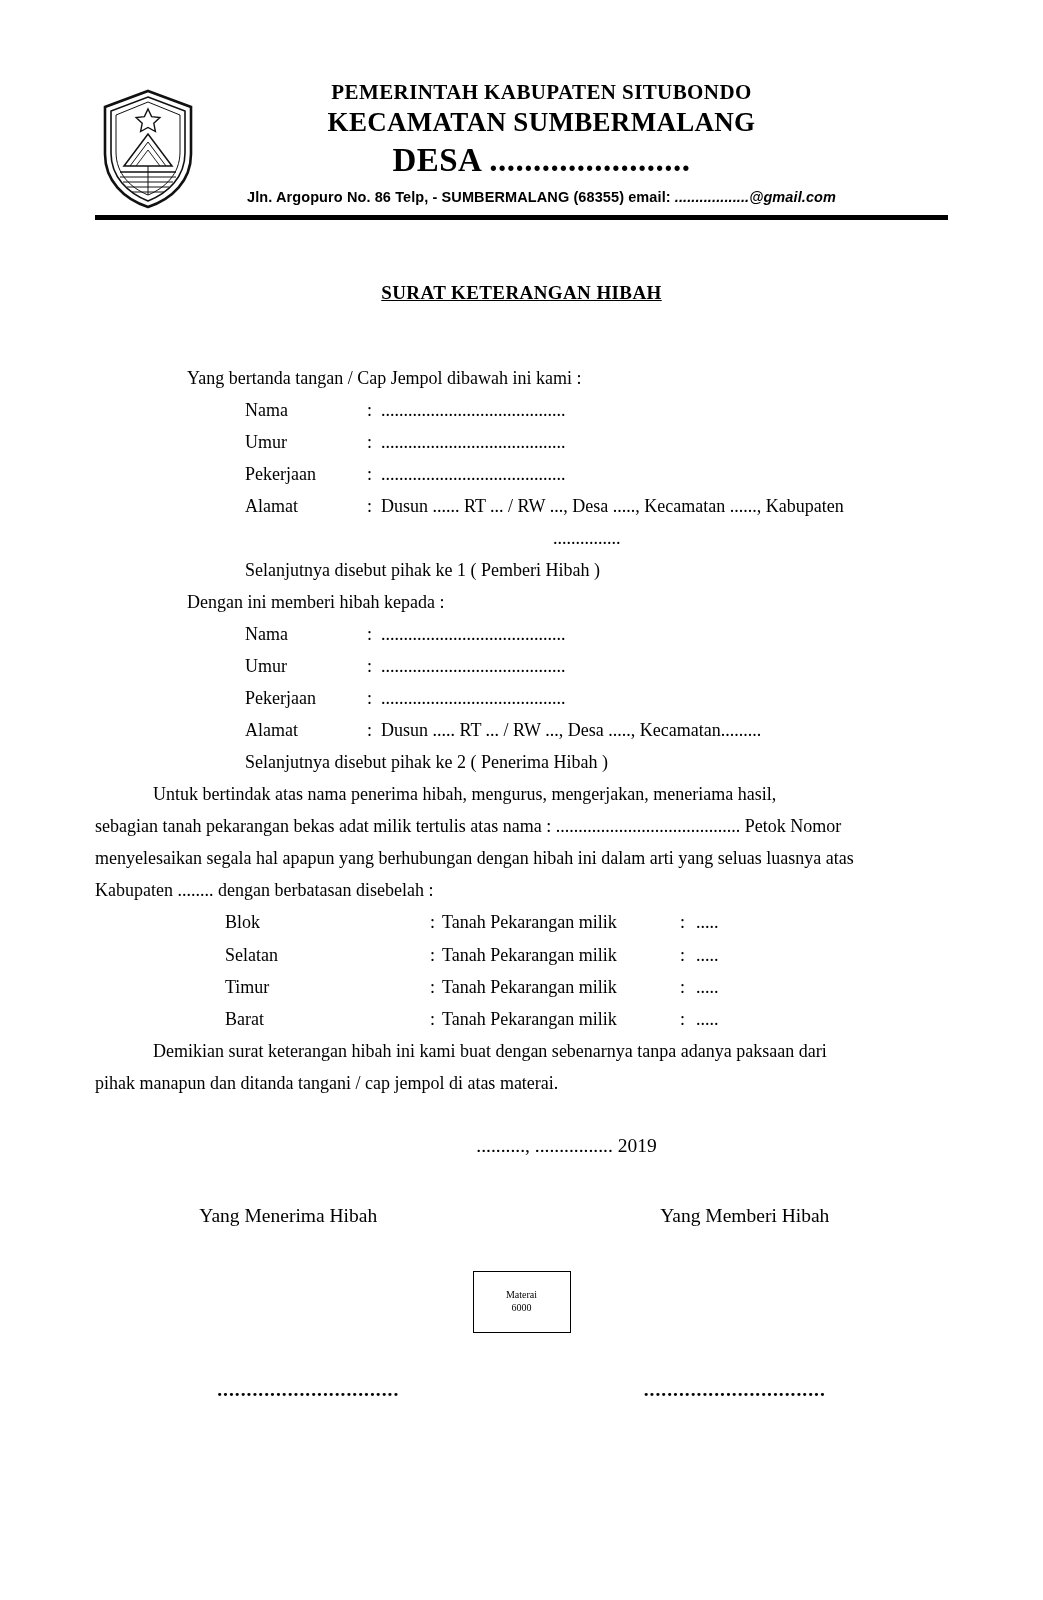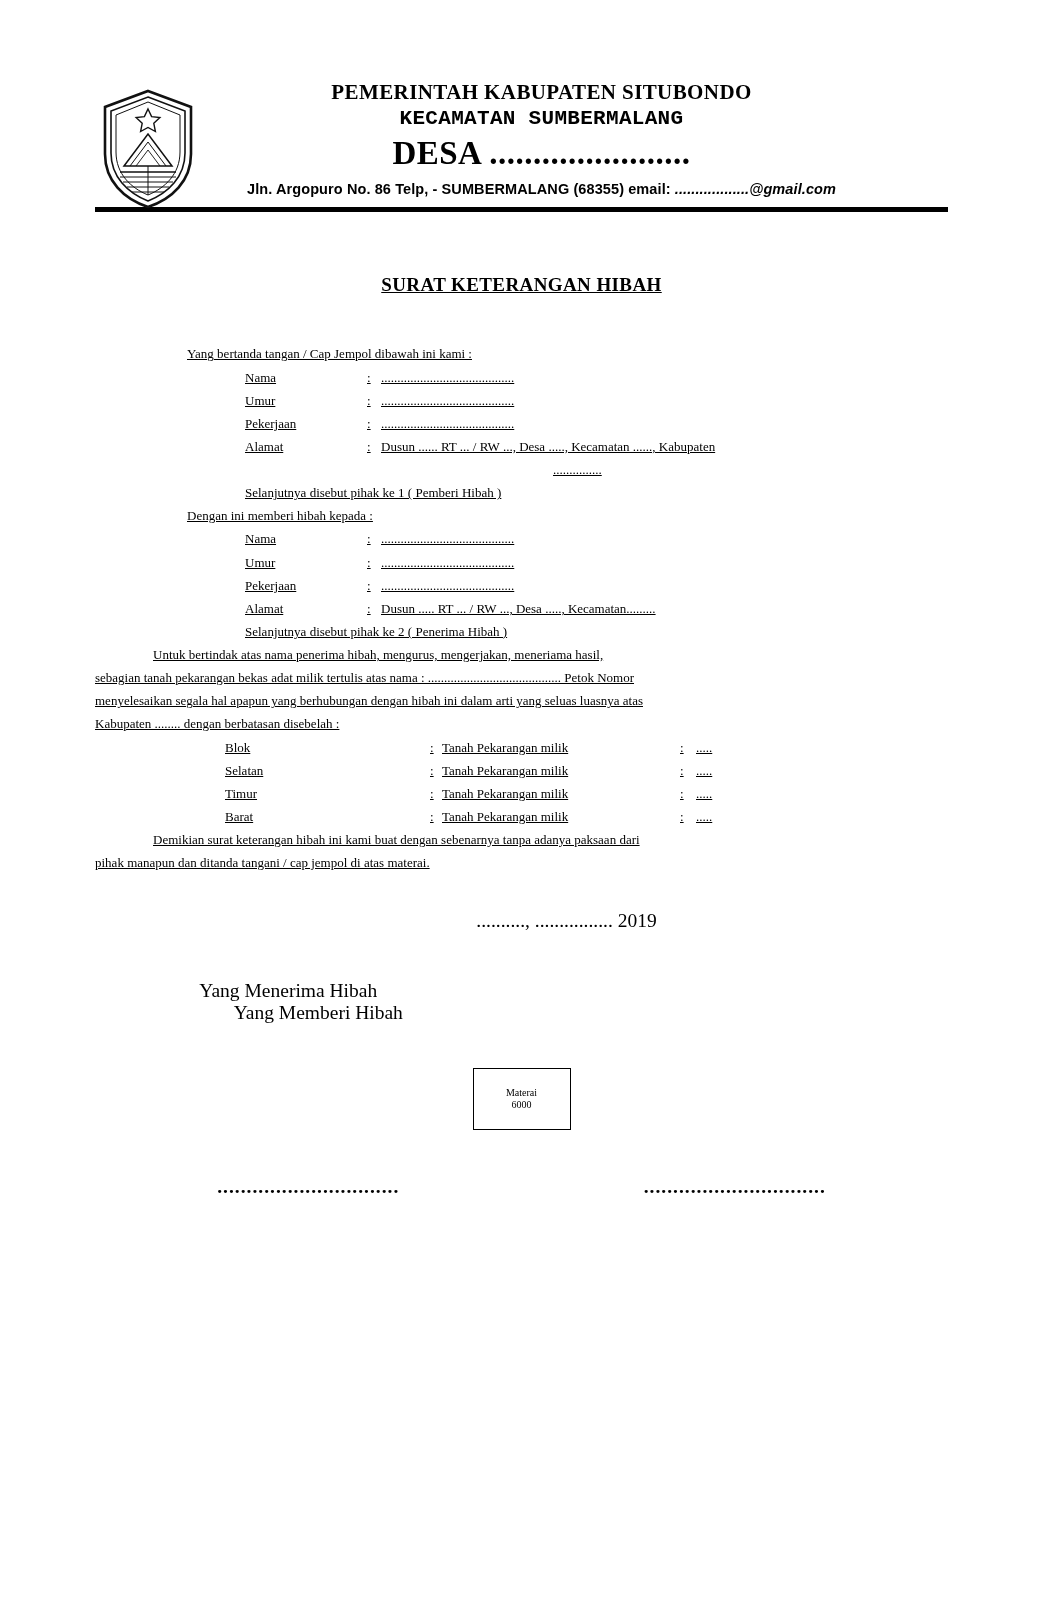--- a/index.html
+++ b/index.html
@@ -38,23 +38,23 @@
     padding-left: 40px;
   }
   .head-line1 {
     font-family: "Liberation Serif", serif;
     font-weight: bold;
     font-size: 21px;
     letter-spacing: 0.4px;
     line-height: 1.22;
   }
   .head-line2 {
-    font-family: Liberation Mono, monospace;
-    font-weight: bold;
-    font-size: 21px;
+    font-family: Liberation Serif, serif;
+    font-weight: bold;
+    font-size: 27px;
     letter-spacing: 0.3px;
     line-height: 1.25;
   }
   .head-line3 {
     font-family: "Liberation Serif", serif;
     font-weight: bold;
     font-size: 33px;
     line-height: 1.2;
     margin-top: 2px;
     letter-spacing: 0.5px;
@@ -81,24 +81,23 @@
     text-align: center;
     font-weight: bold;
     font-size: 19px;
     letter-spacing: 0.4px;
     text-decoration: underline;
     margin-top: 62px;
   }
 
   
   .body-text {
-    margin-top: 46px;
-    font-size: 13px;
+    margin-top: 58px;
+    font-size: 18px;
     line-height: 1.78;
-    text-decoration: underline;
   }
   .indent-1 {
     padding-left: 92px;
   }
   .indent-2 {
     padding-left: 150px;
   }
   .para {
     text-align: justify;
     text-indent: 58px;
@@ -155,21 +154,20 @@
   .date-line {
     margin-top: 36px;
     text-align: center;
     padding-left: 90px;
     font-size: 19.5px;
   }
   .sign-row {
     margin-top: 48px;
     display: flex;
     font-size: 19.5px;
-    flex-direction: column;
   }
   .sign-left {
     width: 50%;
     text-align: center;
     padding-right: 40px;
     box-sizing: border-box;
   }
   .sign-right {
     width: 50%;
     text-align: center;

